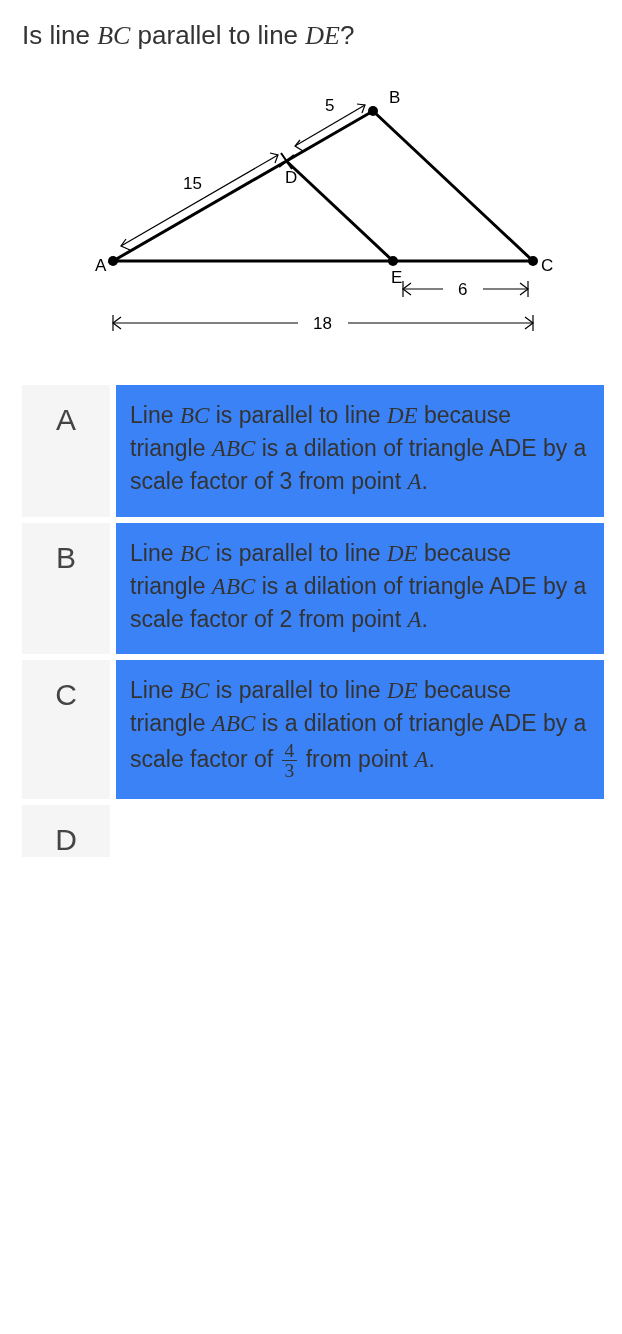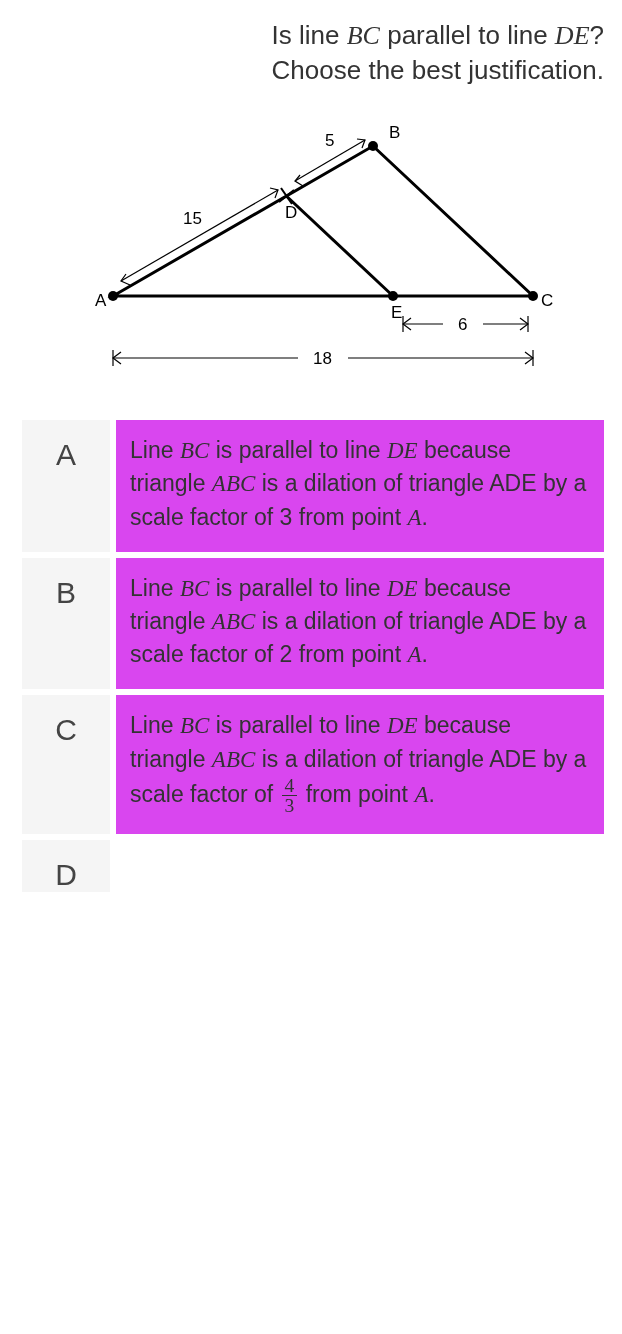--- a/index.html
+++ b/index.html
@@ -9,21 +9,20 @@
     background: #fff;
     color: #333;
     width: 622px;
     box-sizing: border-box;
   }
   .question {
     font-size: 26px;
     line-height: 1.35;
     color: #333;
     margin-bottom: 18px;
-    text-align: right;
   }
   .mathi { font-family: "Times New Roman", Times, serif; font-style: italic; }
   .diagram-wrap {
     display:flex;
     justify-content:center;
     margin: 10px 0 24px 0;
   }
   .answers {
     display: flex;
     flex-direction: column;
@@ -39,21 +38,21 @@
     width: 88px;
     display: flex;
     align-items: flex-start;
     justify-content: center;
     padding-top: 18px;
     font-size: 30px;
     color: #444;
     flex-shrink: 0;
   }
   .answer-text {
-    background: #d946ef;
+    background: #3b82f6;
     flex: 1;
     padding: 14px 14px 18px 14px;
     font-size: 23px;
     line-height: 1.4;
     color: #333;
   }
   .frac {
     display: inline-flex;
     flex-direction: column;
     vertical-align: middle;
@@ -66,21 +65,20 @@
   .frac .num { border-bottom: 1px solid #333; padding: 0 3px; }
   .frac .den { padding: 0 3px; }
   svg { display:block; }
   .svg-text { font-family: Arial, sans-serif; font-size: 17px; fill:#000; }
 </style>
 </head>
 <body>
 
 <div class="question">
   <span>Is line </span><span class="mathi">BC</span><span> parallel to line </span><span class="mathi">DE</span><span>?</span><br>
-  <span>Choose the best justification.</span>
 </div>
 
 <div class="diagram-wrap">
 <svg width="480" height="290" viewBox="0 0 480 290">
 
   <polygon points="40,190 300,40 460,190" fill="none" stroke="#000" stroke-width="3"></polygon>
 
   <line x1="213.33" y1="90" x2="320" y2="190" stroke="#000" stroke-width="3"></line>
 
   <circle cx="40" cy="190" r="5" fill="#000"></circle>

